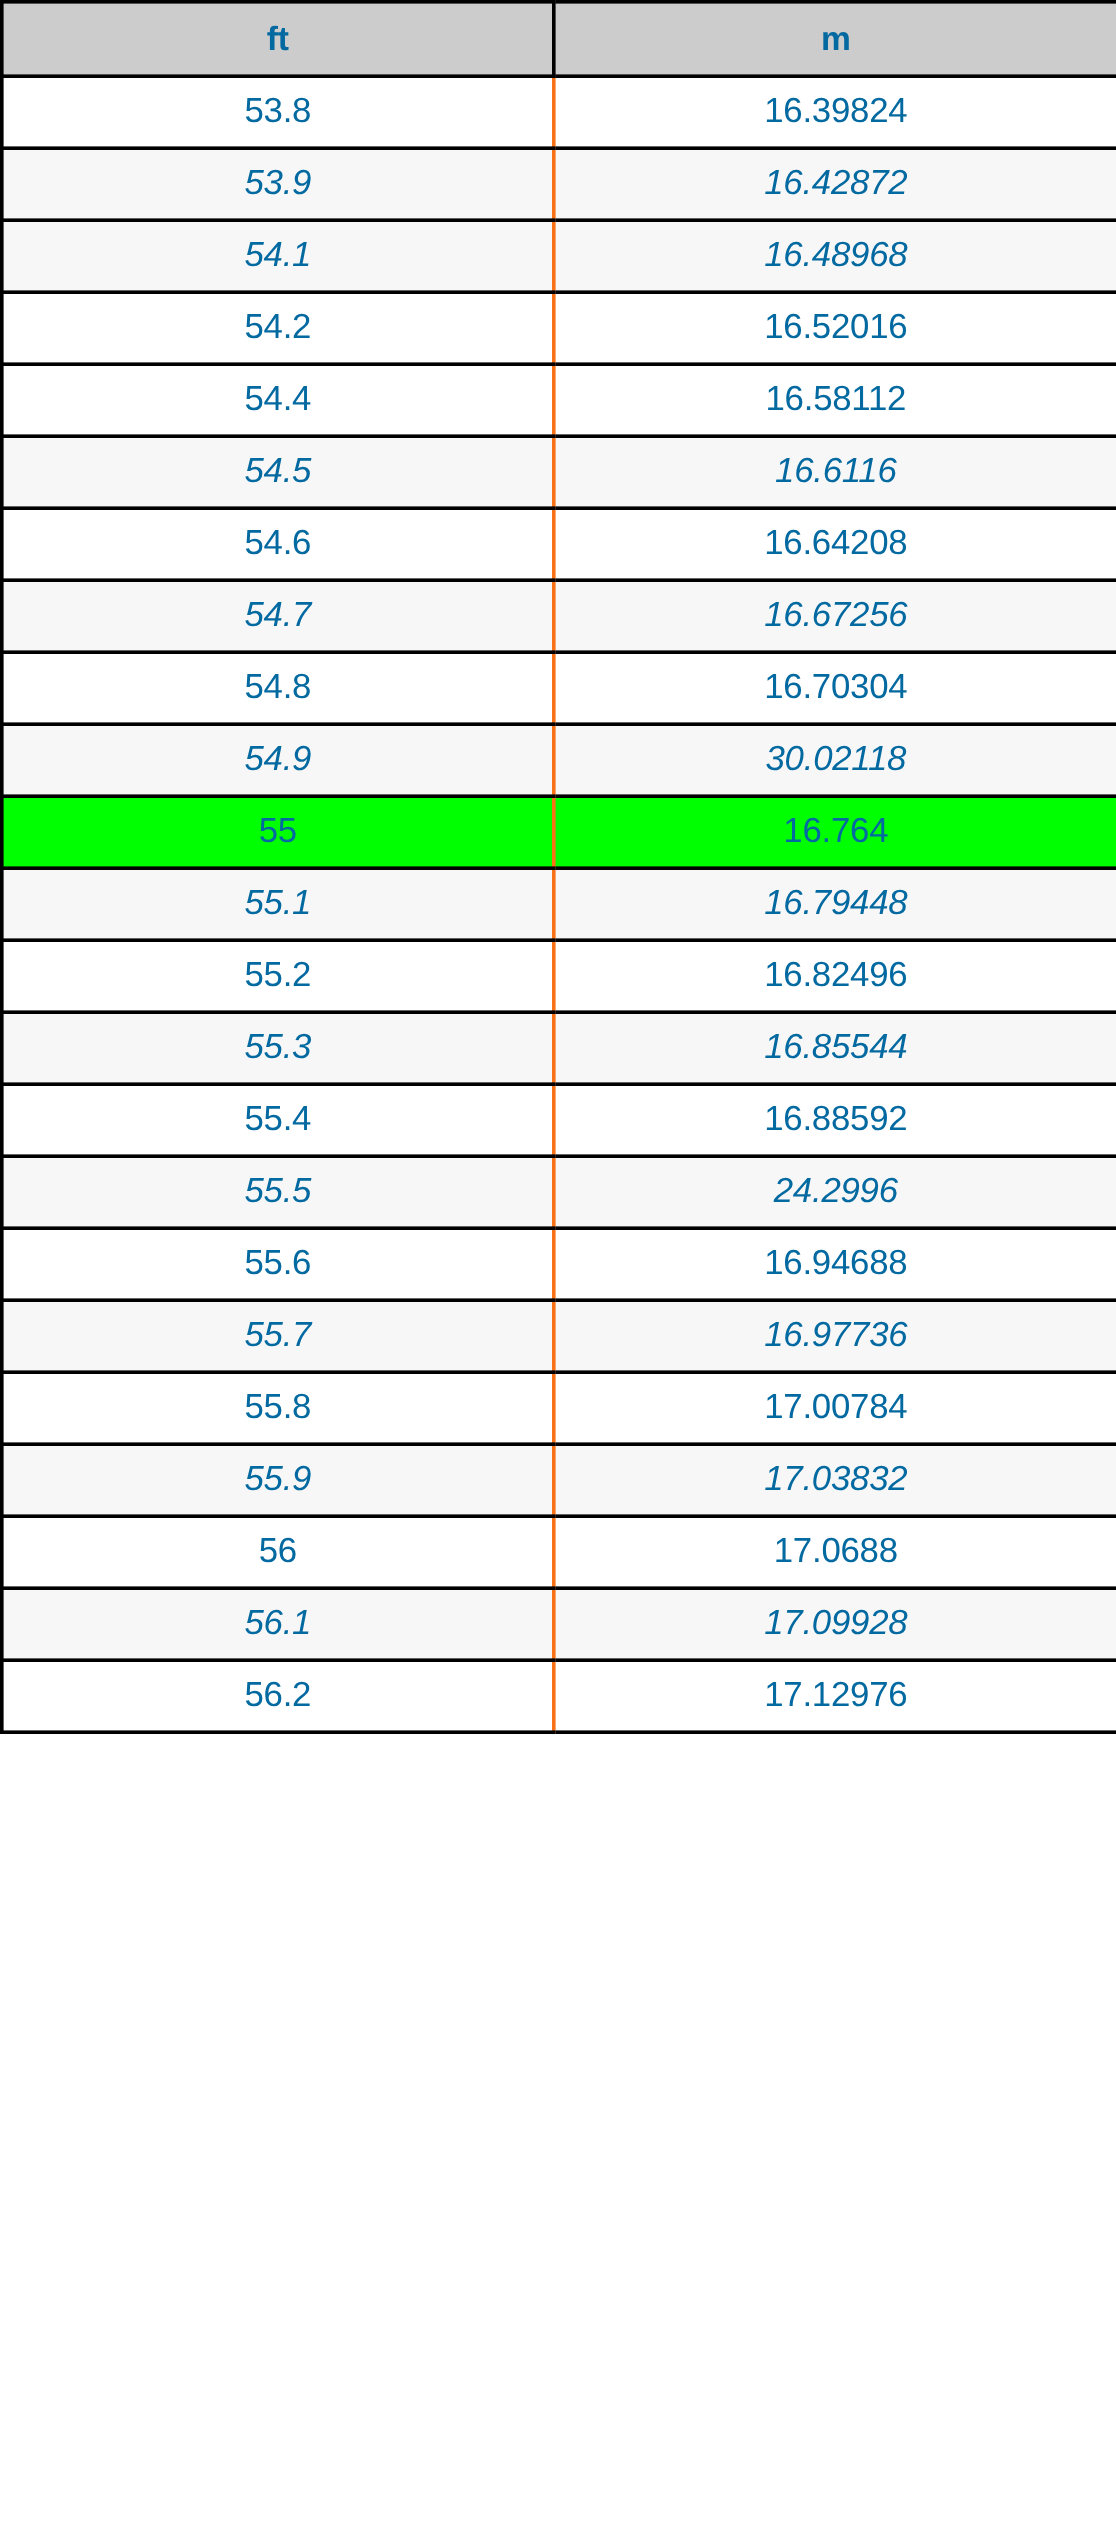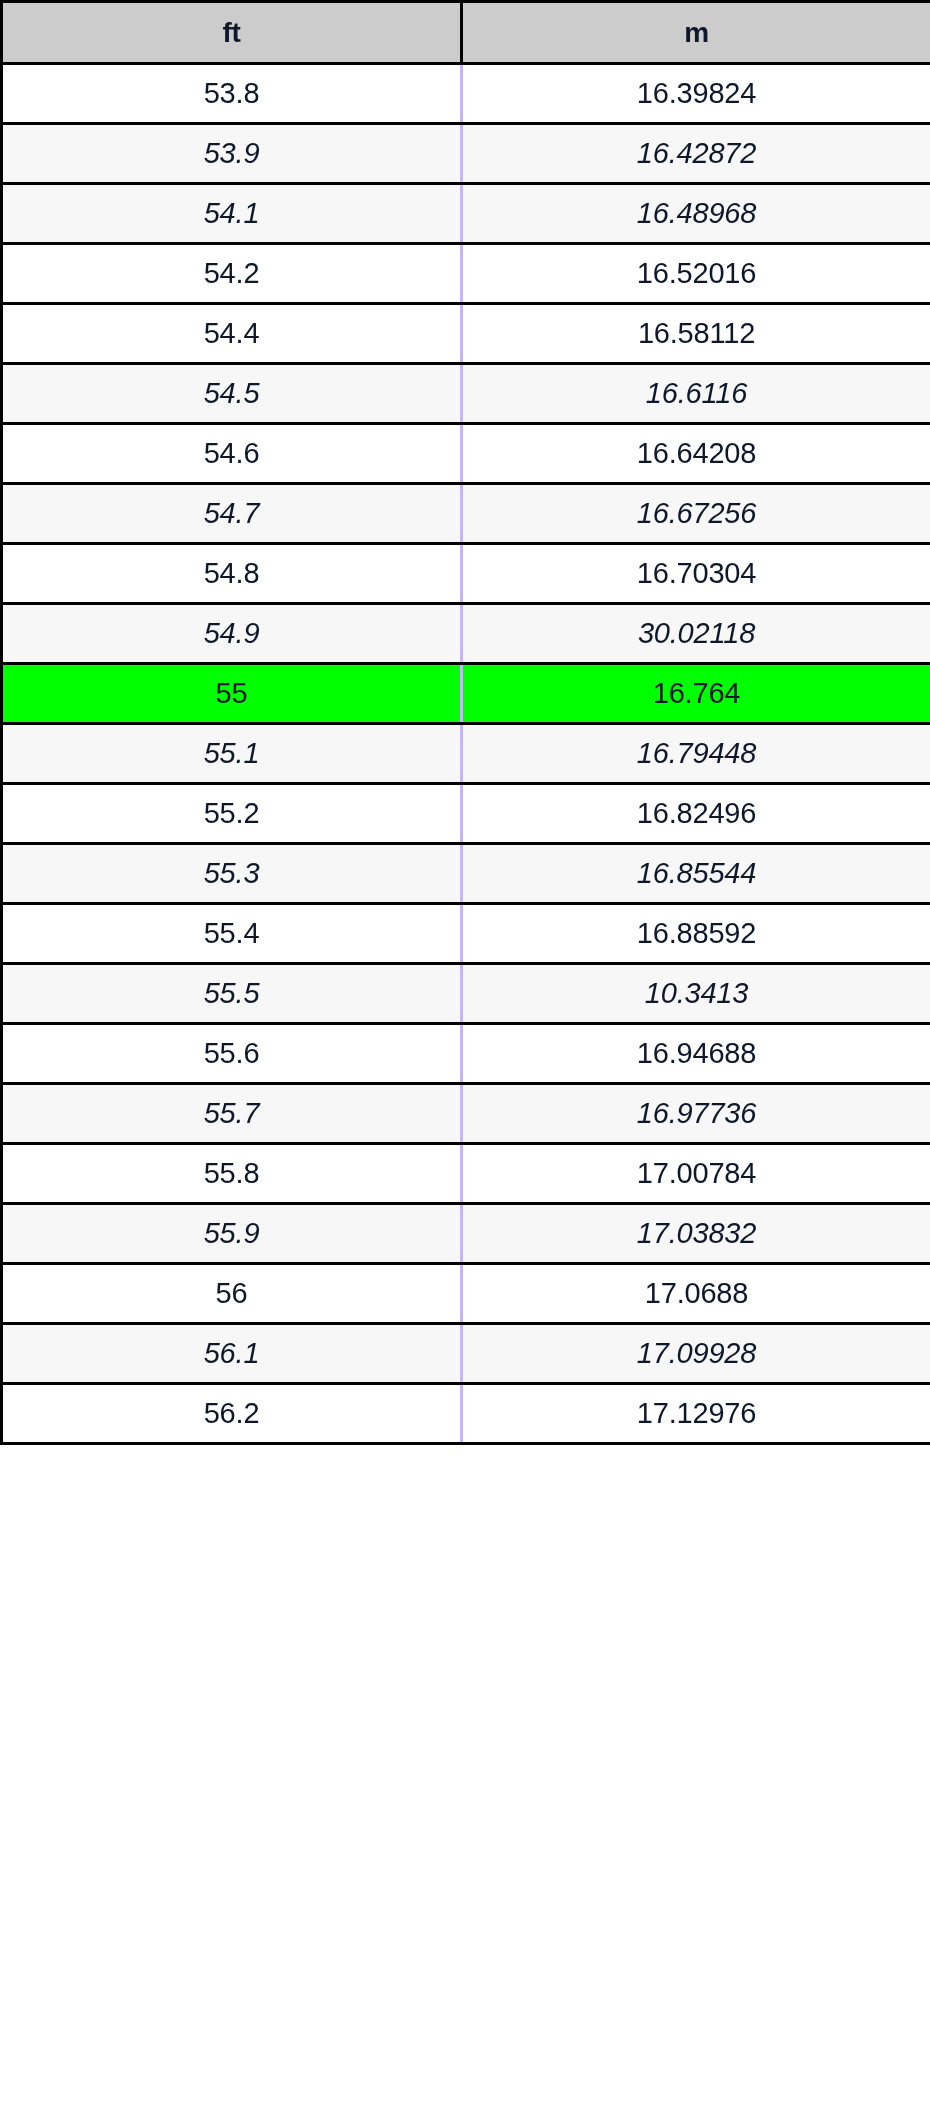--- a/index.html
+++ b/index.html
@@ -19,21 +19,21 @@
   }
   #conversion-table col.col-from { width: 460px; }
   #conversion-table col.col-to   { width: 470px; }
 
   #conversion-table th,
   #conversion-table td {
     padding: 0;
     margin: 12px;
     text-align: center;
     vertical-align: middle;
-    color: #0f172a;
+    color: #0369a1;
     font-size: 29px;
     line-height: 1;
     letter-spacing: -0.2px;
     box-sizing: border-box;
   }
 
   
   #conversion-table thead th {
     height: 62px;
     background: #cccccc;
@@ -43,21 +43,21 @@
     border-bottom: 3px solid #000000;
     border-left: 3px solid #000000;
     border-right: 3px solid #000000;
   }
 
   
   #conversion-table tbody td {
     height: 60px;
     font-weight: normal;
     border-left: 3px solid #000000;
-    border-right: 3px solid #c4b5fd;
+    border-right: 3px solid #f97316;
     border-bottom: 3px solid #000000;
   }
 
   
   #conversion-table tbody tr.row-odd  td { background: #ffffff; }
   #conversion-table tbody tr.row-even td { background: #f7f7f7; font-style: italic; }
 
   
   #conversion-table tbody tr.row-highlight td { background: #00ff00; }
 
@@ -137,21 +137,21 @@
       <tr class="row-even">
         <td>55.3</td>
         <td>16.85544</td>
       </tr>
       <tr class="row-odd">
         <td>55.4</td>
         <td>16.88592</td>
       </tr>
       <tr class="row-even">
         <td>55.5</td>
-        <td>10.3413</td>
+        <td>24.2996</td>
       </tr>
       <tr class="row-odd">
         <td>55.6</td>
         <td>16.94688</td>
       </tr>
       <tr class="row-even">
         <td>55.7</td>
         <td>16.97736</td>
       </tr>
       <tr class="row-odd">

